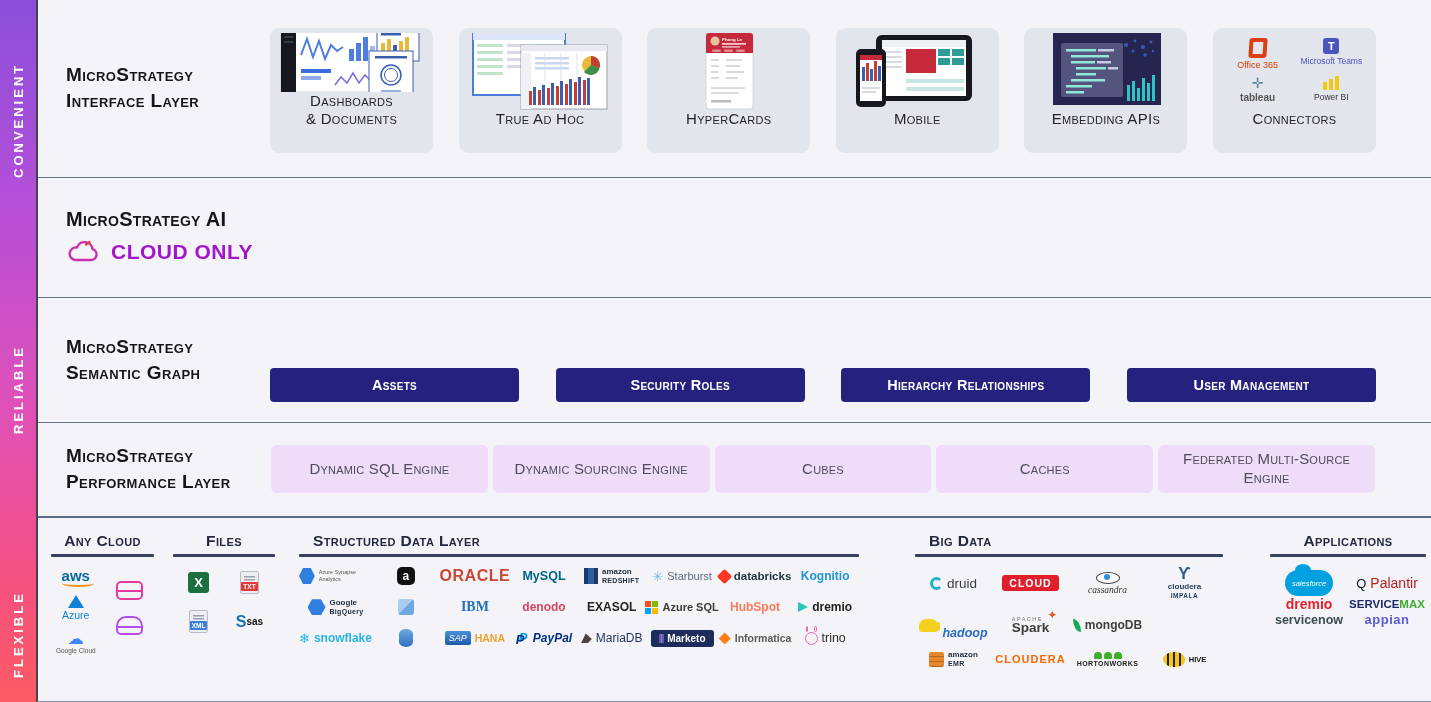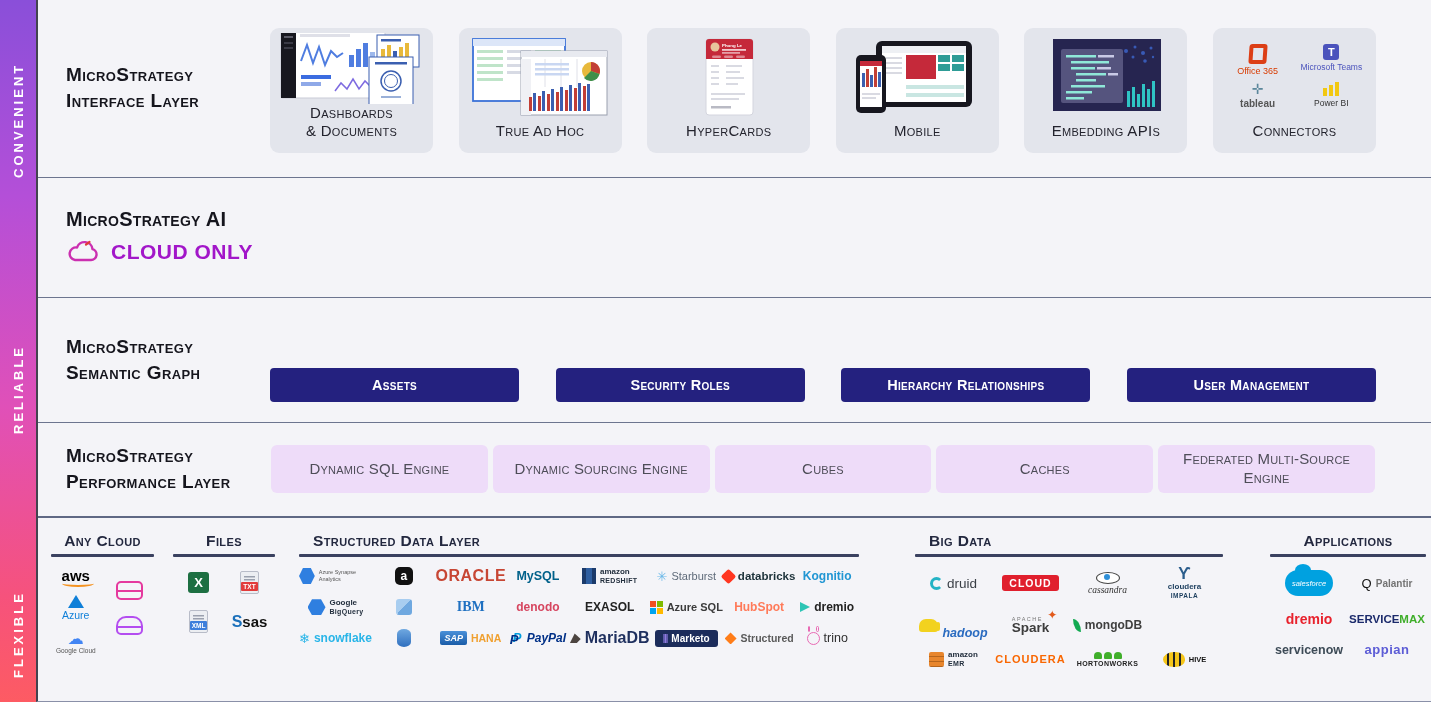--- a/index.html
+++ b/index.html
@@ -30,21 +30,21 @@
   .r-semantic .rlabel{top:36px}
   .r-perf .rlabel{top:20px}
   .ai-label{position:absolute;left:28px;top:30px;width:220px;}
   .ai-title{font-size:20px;font-weight:bold;font-variant:small-caps;color:#15151d;letter-spacing:.3px;}
   .ai-badge{display:flex;align-items:center;gap:9px;margin-top:9px;}
   .ai-badge-t{color:#a216c9;font-weight:900;font-size:21px;letter-spacing:.5px;}
 
   
   .cards{position:absolute;left:232px;width:1106px;top:28px;height:125px;display:flex;justify-content:space-between;}
   .card{width:163px;background:#e3e5ec;border-radius:9px;display:flex;flex-direction:column;align-items:center;
-    justify-content:flex-end;padding:5px 4px 12px;box-sizing:border-box;}
+    justify-content:flex-end;padding:5px 4px 24px;box-sizing:border-box;}
   .card-img{flex:1;display:flex;align-items:center;justify-content:center;width:100%;overflow:hidden;}
   .card-cap{font-variant:small-caps;font-size:15px;color:#23232d;text-align:center;line-height:1.25;
     letter-spacing:.3px;font-weight:500;}
 
   
   .conn-grid{display:grid;grid-template-columns:1fr 1fr;gap:6px 12px;margin:4px 0 6px;}
   .conn-cell{display:flex;flex-direction:column;align-items:center;gap:2px;}
   .off-ic{width:10px;height:12px;border:4px solid #dc3e15;border-radius:3px;transform:skewX(-4deg);}
   .off-t{color:#d83b01;font-size:9px;}
   .teams-ic{width:16px;height:16px;background:#4b53bc;border-radius:3px;color:#fff;font-weight:bold;font-size:11px;
@@ -79,50 +79,50 @@
   .g-apps{left:1232px;width:156px}
   .g-title{font-variant:small-caps;font-weight:bold;font-size:15.5px;color:#23283f;text-align:center;letter-spacing:.4px;}
   .g-structured .g-title,.g-bigdata .g-title{text-align:left;padding-left:14px;}
   .g-rule{height:3px;background:#3a4160;margin-top:4px;border-radius:1px;}
 
   .logo{display:flex;align-items:center;justify-content:center;gap:4px;}
   .vcol{flex-direction:column;gap:1px;}
   .logo-grid{display:grid;margin-top:10px;align-items:center;justify-items:center;}
   .g-structured .logo-grid{grid-template-columns:repeat(8,1fr);row-gap:14px;}
   .g-bigdata .logo-grid{grid-template-columns:repeat(4,1fr);row-gap:11px;}
-  .g-apps .logo-grid{grid-template-columns:repeat(2,1fr);row-gap:15px;margin-top:13px;}
+  .g-apps .logo-grid{grid-template-columns:repeat(2,1fr);margin-top:13px;}
   .g-files .logo-grid{grid-template-columns:repeat(2,1fr);row-gap:16px;margin-top:14px;}
   .ac-wrap{display:flex;margin-top:10px;gap:4px;}
   .ac-col{display:flex;flex-direction:column;gap:11px;align-items:center;flex:1;}
   .ac-col2{margin-top:14px;gap:16px;}
 
   .t{white-space:nowrap;}
   
-  .aws-t{font-weight:bold;font-size:15px;color:#000000;position:relative;}
+  .aws-t{font-weight:bold;font-size:15px;color:#0369a1;position:relative;}
   .aws-t::after{content:"";position:absolute;left:0;right:-4px;bottom:-3px;height:5px;
     border-bottom:2.5px solid #f59321;border-radius:0 0 70% 70%;}
   .az-tri{width:0;height:0;border-left:8px solid transparent;border-right:8px solid transparent;border-bottom:13px solid #0f7fd8;}
   .azure-t{color:#0f7fd8;font-size:10.5px;}
   .gc-ic{color:#4285f4;font-size:16px;line-height:14px;}
   .gc-t{font-size:6.5px;color:#555;}
   .srv-ic{width:27px;height:19px;border:2.5px solid #e5399e;border-radius:5px;box-sizing:border-box;
     background:linear-gradient(#e5399e,#e5399e) 50% 50%/100% 2px no-repeat;}
   .cldsrv-ic{width:27px;height:19px;border:2.5px solid #b44df0;border-radius:10px 10px 5px 5px;box-sizing:border-box;
     background:linear-gradient(#b44df0,#b44df0) 50% 60%/100% 2px no-repeat;}
   
   .xls-ic{width:21px;height:21px;background:#1d6f42;border-radius:3px;color:#fff;font-weight:bold;font-size:13px;
     display:flex;align-items:center;justify-content:center;}
   .doc-ic{width:19px;height:23px;background:#eceef2;border:1px solid #b8bcc8;border-radius:2px;
     display:flex;align-items:flex-end;justify-content:center;box-sizing:border-box;
     background-image:linear-gradient(#9aa0ae,#9aa0ae),linear-gradient(#9aa0ae,#9aa0ae);
     background-repeat:no-repeat;background-size:11px 1.5px,11px 1.5px;background-position:3px 4px,3px 7px;}
   .doc-tag{font-size:6.5px;font-weight:bold;color:#fff;background:#e23b3b;padding:1px 2px;border-radius:1px;margin-bottom:2px;}
   .doc-tag.blue{background:#3d7edb;}
   .sas-s{color:#1a6fba;font-weight:900;font-size:16px;}
-  .sas-t{color:#111;font-weight:bold;font-size:15px;}
+  .sas-t{color:#111;font-weight:bold;font-size:10px;}
   
   .hex{width:18px;height:16px;background:#2f7fe0;clip-path:polygon(25% 0,75% 0,100% 50%,75% 100%,25% 100%,0 50%);}
   .synapse-t{font-size:5.5px;color:#555;line-height:1.25;text-align:left;white-space:pre-line;}
   .actian{width:18px;height:18px;background:#111;border-radius:5px;color:#fff;font-weight:bold;font-size:12px;
     display:flex;align-items:center;justify-content:center;}
   .lg-oracle{color:#c74634;font-weight:bold;font-size:16px;letter-spacing:.5px;}
   .lg-mysql{color:#00618a;font-weight:bold;font-size:12.5px;}
   .rs-ic{width:14px;height:16px;background:linear-gradient(90deg,#1b3a6b 30%,#2e5ea0 30% 70%,#1b3a6b 70%);}
   .twoline{display:flex;flex-direction:column;line-height:1.1;align-items:flex-start;}
   .tl-top{font-size:8px;font-weight:bold;color:#232f3e;}
@@ -140,29 +140,29 @@
     linear-gradient(#f25022,#f25022),linear-gradient(#7fba00,#7fba00),
     linear-gradient(#00a4ef,#00a4ef),linear-gradient(#ffb900,#ffb900);
     background-position:0 0,7px 0,0 7px,7px 7px;background-size:6px 6px;}
   .lg-azuresql{color:#3b3b3b;font-weight:bold;font-size:11px;}
   .lg-hubspot{color:#ff7a59;font-weight:bold;font-size:12px;}
   .dremio-ic{width:0;height:0;border-top:5px solid transparent;border-bottom:5px solid transparent;border-left:10px solid #2dc5b5;}
   .lg-dremio{color:#222;font-weight:bold;font-size:12px;}
   .snow-ic{color:#29b5e8;font-size:13px;line-height:13px;}
   .lg-snowflake{color:#29b5e8;font-size:12px;font-weight:600;}
   .cyl-ic{width:14px;height:18px;background:linear-gradient(180deg,#6fa8e0,#2f6fbf);border-radius:7px/5px;}
-  .sap-ic{background:linear-gradient(180deg,#4a90d9,#1a5ca8);color:#fff;font-weight:bold;font-style:italic;
+  .sap-ic{background:linear-gradient(180deg,#4a90d9,#1a5ca8);color:#fff;font-weight:normal;font-style:italic;
     font-size:9px;padding:2px 4px;border-radius:2px;}
   .lg-hana{color:#f0a030;font-weight:bold;font-size:10.5px;}
   .pp-ic{position:relative;width:13px;height:15px;}
   .pp-ic::before{content:"P";position:absolute;left:3px;top:-1px;color:#009cde;font-weight:900;font-style:italic;font-size:13px;}
   .pp-ic::after{content:"P";position:absolute;left:0;top:1px;color:#003087;font-weight:900;font-style:italic;font-size:13px;}
   .lg-paypal{color:#003087;font-weight:bold;font-style:italic;font-size:12px;}
   .seal-ic{width:11px;height:10px;background:#4c4440;clip-path:polygon(0 100%,45% 0,100% 55%,60% 100%);}
-  .lg-mariadb{color:#1f305f;font-weight:bold;font-size:16px;}
+  .lg-mariadb{color:#1f305f;font-weight:normal;font-size:12px;}
   .marketo{background:#1c2c5b;color:#fff;font-size:10px;font-weight:600;padding:3px 8px;border-radius:3px;
     display:flex;gap:4px;align-items:center;}
   .mk-bars{color:#8f7ae0;font-size:9px;letter-spacing:-1px;font-weight:900;}
   .inf-ic{width:12px;height:12px;background:#ff7d19;clip-path:polygon(50% 0,100% 50%,50% 100%,0 50%);}
   .lg-informatica{color:#5a5a5a;font-size:10.5px;font-weight:600;}
   .trino-ic{width:13px;height:13px;border:1.5px solid #e86ab4;border-radius:50%;position:relative;box-sizing:border-box;}
   .trino-ic::before,.trino-ic::after{content:"";position:absolute;width:2.5px;height:6px;border:1.5px solid #e86ab4;
     border-radius:3px;top:-7px;box-sizing:border-box;}
   .trino-ic::before{left:0;}
   .trino-ic::after{right:0;}
@@ -193,21 +193,21 @@
   .lg-horton{font-size:7px;font-weight:bold;color:#222;letter-spacing:.4px;}
   .hive-ic{width:22px;height:15px;border-radius:50% 45% 45% 50%;
     background:repeating-linear-gradient(90deg,#f5c518 0 4px,#222 4px 6px);}
   .lg-hive{font-size:7.5px;font-weight:900;color:#111;}
   
   .sf-ic{width:48px;height:26px;background:#00a1e0;border-radius:13px;color:#fff;font-size:7.5px;font-style:italic;
     display:flex;align-items:center;justify-content:center;position:relative;}
   .sf-ic::before{content:"";position:absolute;top:-6px;left:10px;width:16px;height:12px;background:#00a1e0;border-radius:50%;}
   .sf-ic span{position:relative;}
   .pal-ic{color:#111;font-size:13px;font-weight:500;}
-  .lg-palantir{color:#737373;font-size:10px;font-weight:700;}
+  .lg-palantir{color:#b91c1c;font-size:14px;font-weight:400;}
   .lg-eloqua{color:#e8222d;font-weight:bold;font-size:14px;}
   .lg-smax1{color:#1b2a6b;font-weight:900;font-size:11.5px;}
   .lg-smax2{color:#3fae2a;font-weight:900;font-size:11.5px;}
   .lg-servicenow{color:#3d4b57;font-weight:bold;font-size:12.5px;}
   .lg-appian{color:#5c5cd6;font-weight:bold;font-size:13px;letter-spacing:.5px;}
   .gap0{gap:0;}
 </style>
 </head>
 <body>
 
@@ -641,21 +641,21 @@
               <span class="t lg-mariadb">MariaDB</span>
             </div>
           <div class="logo">
               <span class="marketo">
                 <span class="mk-bars">|||</span>
                 <span>Marketo</span>
               </span>
             </div>
           <div class="logo">
               <span class="inf-ic"></span>
-              <span class="t lg-informatica">Structured</span>
+              <span class="t lg-informatica">Informatica</span>
             </div>
           <div class="logo">
               <span class="trino-ic"></span>
               <span class="t lg-trino">trino</span>
             </div>
         </div>
       </div>
 
       <div class="grp g-bigdata">
         <div class="g-title">Big Data</div>

